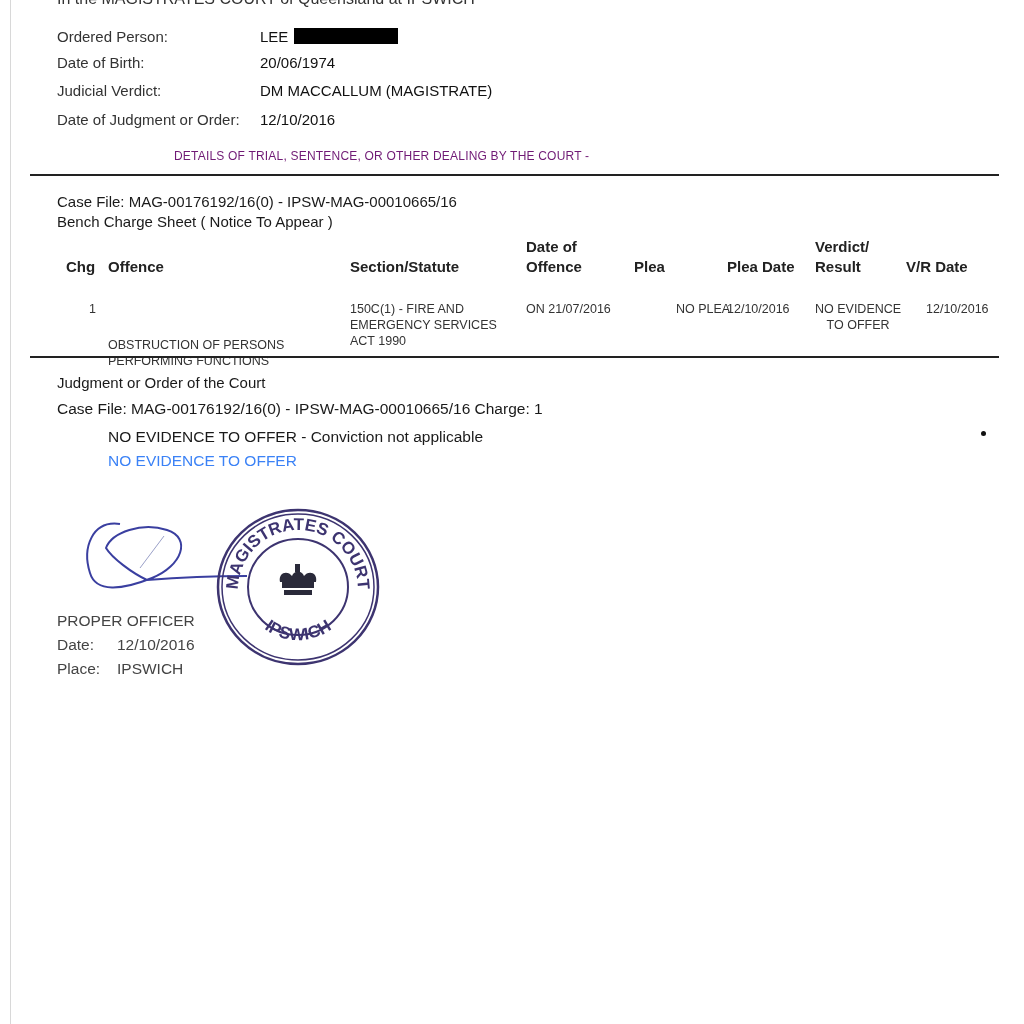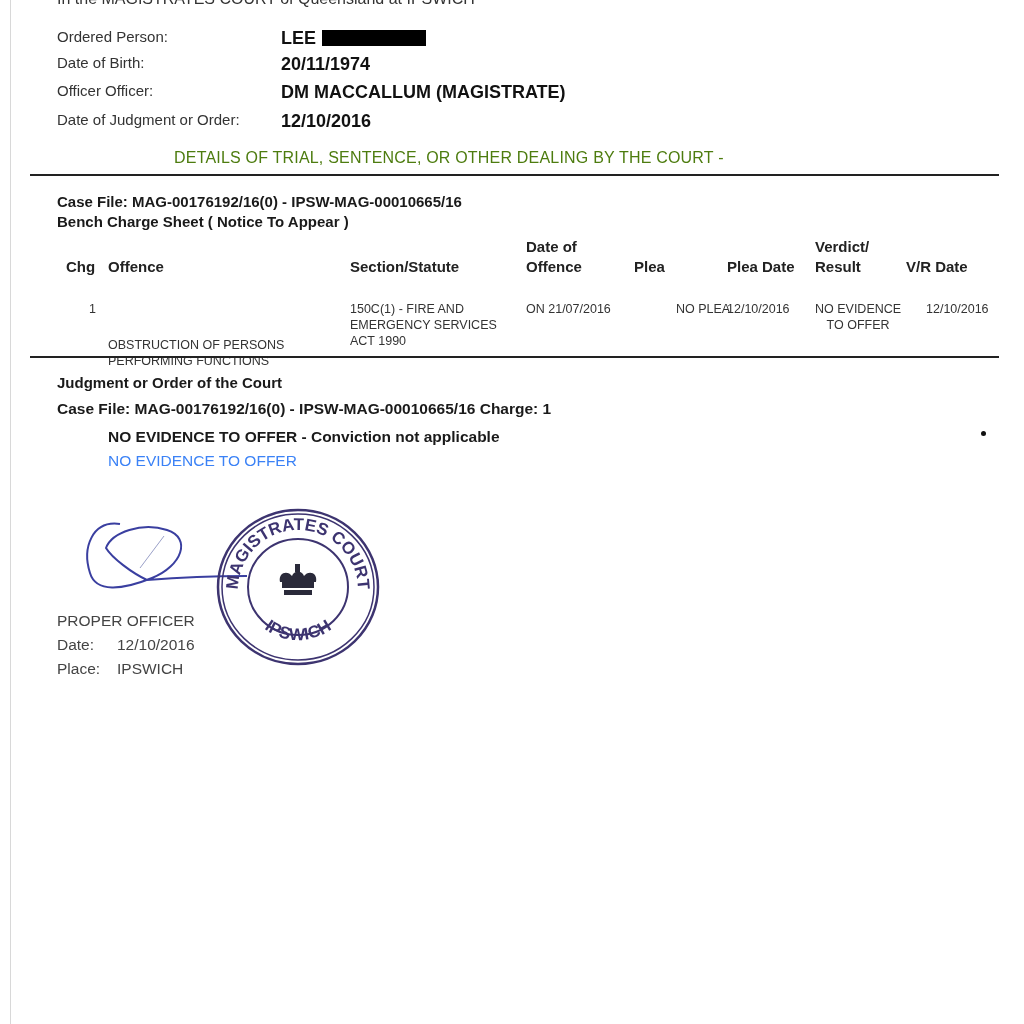--- a/index.html
+++ b/index.html
@@ -5,47 +5,47 @@
   html, body { margin: 0; padding: 0; }
   body {
     width: 1024px; height: 1024px; position: relative; overflow: hidden;
     background: #ffffff; color: #1a1a1a;
     font-family: "Liberation Sans", "DejaVu Sans", sans-serif;
   }
   .abs { position: absolute; white-space: nowrap; }
   .scan-edge { position: absolute; left: 10px; top: 0; width: 1px; height: 1024px; background: #d8d8d8; }
   .top-line { left: 57px; top: -10px; font-size: 16px; color: #333; }
   .info-label { font-size: 15px; color: #333; }
-  .info-value { font-size: 18px; font-weight: bold; color: #111; margin-left: 21px; }
+  .info-value { font-size: 15px; font-weight: normal; color: #111; }
   .redact { display: inline-block; width: 104px; height: 16px; background: #000; vertical-align: -2px; margin-left: 6px; }
-  .section-title { left: 174px; top: 149px; font-size: 16px; color: #4d7c0f; letter-spacing: 0.2px; }
+  .section-title { left: 174px; top: 149px; font-size: 12px; color: #701a75; letter-spacing: 0.2px; }
   .rule { position: absolute; left: 30px; width: 969px; height: 2px; background: #222; }
-  .bold { font-weight: bold; }
+  .bold { font-weight: normal; }
   .f15 { font-size: 15px; }
   .th { font-size: 15px; font-weight: bold; color: #222; line-height: 20px; }
   .td { font-size: 12.5px; color: #333; line-height: 16px; }
   .judg-line { font-size: 15.5px; }
   .sig { position: absolute; left: 82px; top: 518px; }
   .stamp { position: absolute; left: 214px; top: 506px; }
   .off-text { font-size: 15.5px; color: #444; }
 </style>
 </head>
 <body>
 
 <div class="scan-edge"></div>
 
 <div class="abs top-line">In the MAGISTRATES COURT of Queensland at IPSWICH</div>
 
 <div class="abs info-label" style="left:57px;top:28px;">Ordered Person:</div>
 <div class="abs info-value" style="left:260px;top:28px;"><span>LEE</span><span class="redact"></span></div>
 
 <div class="abs info-label" style="left:57px;top:54px;">Date of Birth:</div>
-<div class="abs info-value" style="left:260px;top:54px;">20/11/1974</div>
+<div class="abs info-value" style="left:260px;top:54px;">20/06/1974</div>
 
-<div class="abs info-label" style="left:57px;top:82px;">Officer Officer:</div>
+<div class="abs info-label" style="left:57px;top:82px;">Judicial Verdict:</div>
 <div class="abs info-value" style="left:260px;top:82px;">DM MACCALLUM (MAGISTRATE)</div>
 
 <div class="abs info-label" style="left:57px;top:111px;">Date of Judgment or Order:</div>
 <div class="abs info-value" style="left:260px;top:111px;">12/10/2016</div>
 
 <div class="abs section-title">DETAILS OF TRIAL, SENTENCE, OR OTHER DEALING BY THE COURT -</div>
 <div class="rule" style="top:174px;"></div>
 
 <div class="abs f15 bold" style="left:57px;top:193px;">Case File: MAG-00176192/16(0) - IPSW-MAG-00010665/16</div>
 <div class="abs f15 bold" style="left:57px;top:213px;">Bench Charge Sheet ( Notice To Appear )</div>

